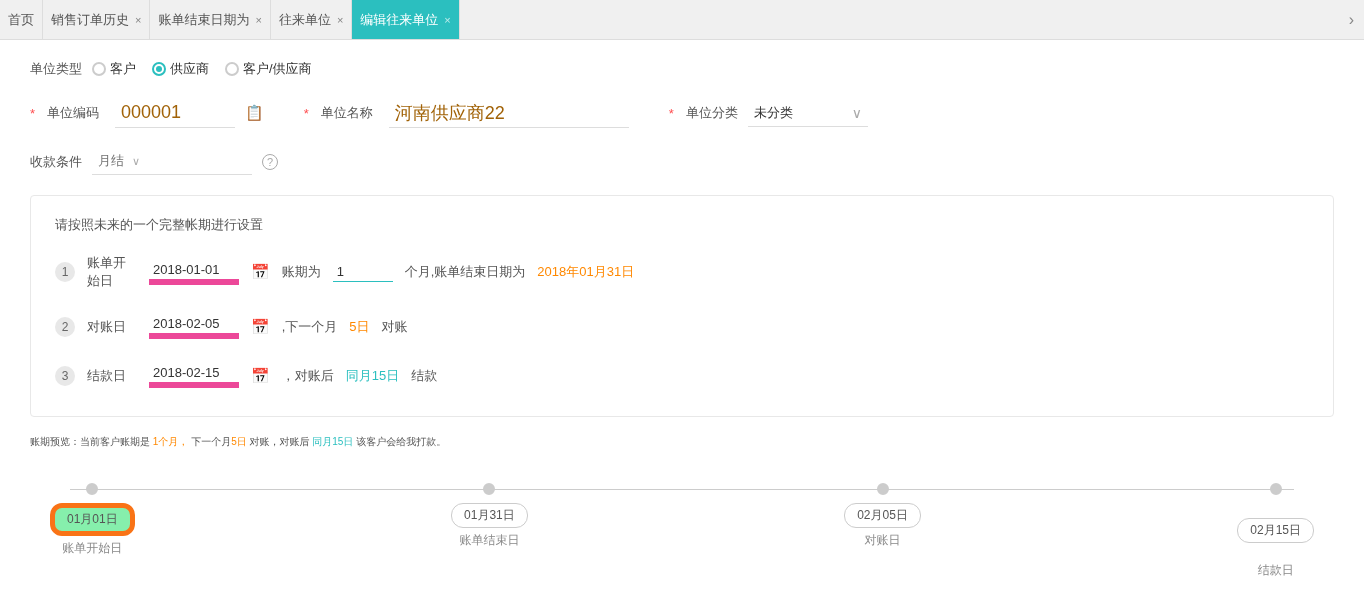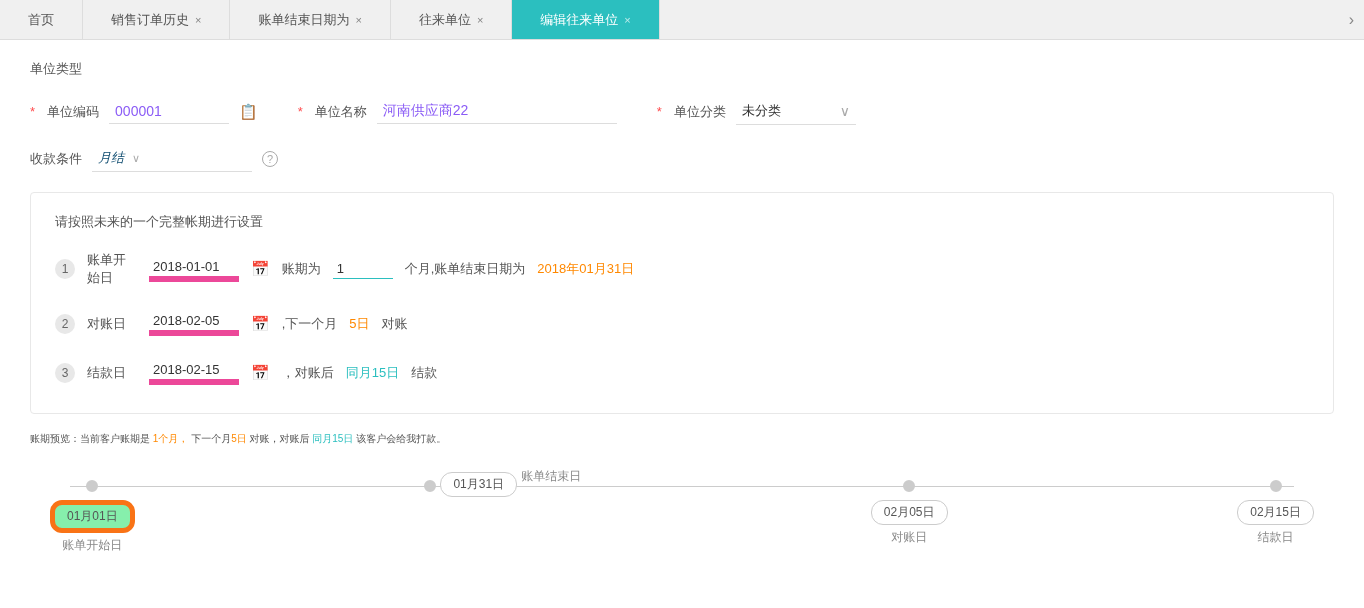--- a/index.html
+++ b/index.html
@@ -9,21 +9,21 @@
     .tab-bar {
       display: flex;
       align-items: stretch;
       background: #f0f0f0;
       border-bottom: 1px solid #ddd;
       height: 40px;
     }
     .tab {
       display: flex;
       align-items: center;
-      padding: 0 28px;
+      padding: 0 8px;
       cursor: pointer;
       border-right: 1px solid #ddd;
       font-size: 13px;
       color: #555;
       gap: 6px;
       white-space: nowrap;
     }
     .tab.active {
       background: #2bbfbf;
       color: #fff;
@@ -99,47 +99,47 @@
       background: #2bbfbf;
       border-radius: 50%;
     }
 
     
     .input-field {
       border: none;
       border-bottom: 1px solid #ddd;
       outline: none;
       padding: 4px 6px;
-      font-size: 14px;
-      color: #8b5cf6;
+      font-size: 18px;
+      color: #a16207;
       background: transparent;
       font-family: inherit;
+      margin-left: 6px;
     }
     .input-field.w120 { width: 120px; }
     .input-field.w240 { width: 240px; }
 
     .calendar-icon {
       color: #2bbfbf;
       cursor: pointer;
       font-size: 15px;
     }
 
     
     .select-wrapper {
       display: flex;
       align-items: center;
       border-bottom: 1px solid #ddd;
       padding: 4px 6px;
       gap: 8px;
       min-width: 160px;
     }
     .select-value {
-      color: #0c4a6e;
-      font-size: 13px;
-      font-style: italic;
+      color: #737373;
+      font-size: 13px;
     }
     .select-arrow {
       color: #aaa;
       font-size: 11px;
     }
 
     .unit-category-wrapper {
       display: flex;
       align-items: center;
       border-bottom: 1px solid #ddd;
@@ -255,20 +255,34 @@
     <span>编辑往来单位</span>
     <span class="tab-close">×</span>
   </div>
   <div class="tab-arrow">›</div>
 </div>
 
 <div class="main-content">
 
   <div class="form-row">
     <span class="form-label">单位类型</span>
+    <div class="radio-group">
+      <label class="radio-item">
+        <div class="radio-circle"></div>
+        <span>客户</span>
+      </label>
+      <label class="radio-item">
+        <div class="radio-circle checked"></div>
+        <span>供应商</span>
+      </label>
+      <label class="radio-item">
+        <div class="radio-circle"></div>
+        <span>客户/供应商</span>
+      </label>
+    </div>
   </div>
 
   <div class="form-row">
     <span class="required-star">*</span>
     <span class="form-label">单位编码</span>
     <input class="input-field w120" type="text" value="000001" style="">
     <span class="calendar-icon">📋</span>
 
     <span style="margin-left:30px;" class="required-star">*</span>
     <span class="form-label">单位名称</span>
@@ -346,37 +360,37 @@
     <div style="display:flex; justify-content:space-between; align-items:flex-start; position:relative; z-index:1;">
 
       <div style="display:flex;flex-direction:column;align-items:center;gap:4px;">
         <div style="width:12px;height:12px;border-radius:50%;background:#ccc;border:2px solid #ccc;margin-top:12px;"></div>
         <div style="border:5px solid #f97316;border-radius:12px;padding:3px 12px;font-size:12px;color:#555;background:#86efac;margin-top:4px;">
           <span>01月01日</span>
         </div>
         <span style="font-size:12px;color:#888;">账单开始日</span>
       </div>
 
-      <div style="display:flex;flex-direction:row;align-items:flex-start;gap:4px;">
+      <div style="display:flex;flex-direction:column;align-items:center;gap:4px;">
         <div style="width:12px;height:12px;border-radius:50%;background:#ccc;border:2px solid #ccc;margin-top:12px;"></div>
         <div style="border:1px solid #ccc;border-radius:12px;padding:3px 12px;font-size:12px;color:#555;background:#fff;margin-top:4px;">
           <span>01月31日</span>
         </div>
         <span style="font-size:12px;color:#888;">账单结束日</span>
       </div>
 
       <div style="display:flex;flex-direction:column;align-items:center;gap:4px;">
         <div style="width:12px;height:12px;border-radius:50%;background:#ccc;border:2px solid #ccc;margin-top:12px;"></div>
         <div style="border:1px solid #ccc;border-radius:12px;padding:3px 12px;font-size:12px;color:#555;background:#fff;margin-top:4px;">
           <span>02月05日</span>
         </div>
         <span style="font-size:12px;color:#888;">对账日</span>
       </div>
 
-      <div style="display:flex;flex-direction:column;align-items:center;gap:4px;">
+      <div style="display:flex;flex-direction:column;align-items:center;gap:19px;">
         <div style="width:12px;height:12px;border-radius:50%;background:#ccc;border:2px solid #ccc;margin-top:12px;"></div>
         <div style="border:1px solid #ccc;border-radius:12px;padding:3px 12px;font-size:12px;color:#555;background:#fff;margin-top:4px;">
           <span>02月15日</span>
         </div>
         <span style="font-size:12px;color:#888;">结款日</span>
       </div>
     </div>
   </div>
 
 </div>

